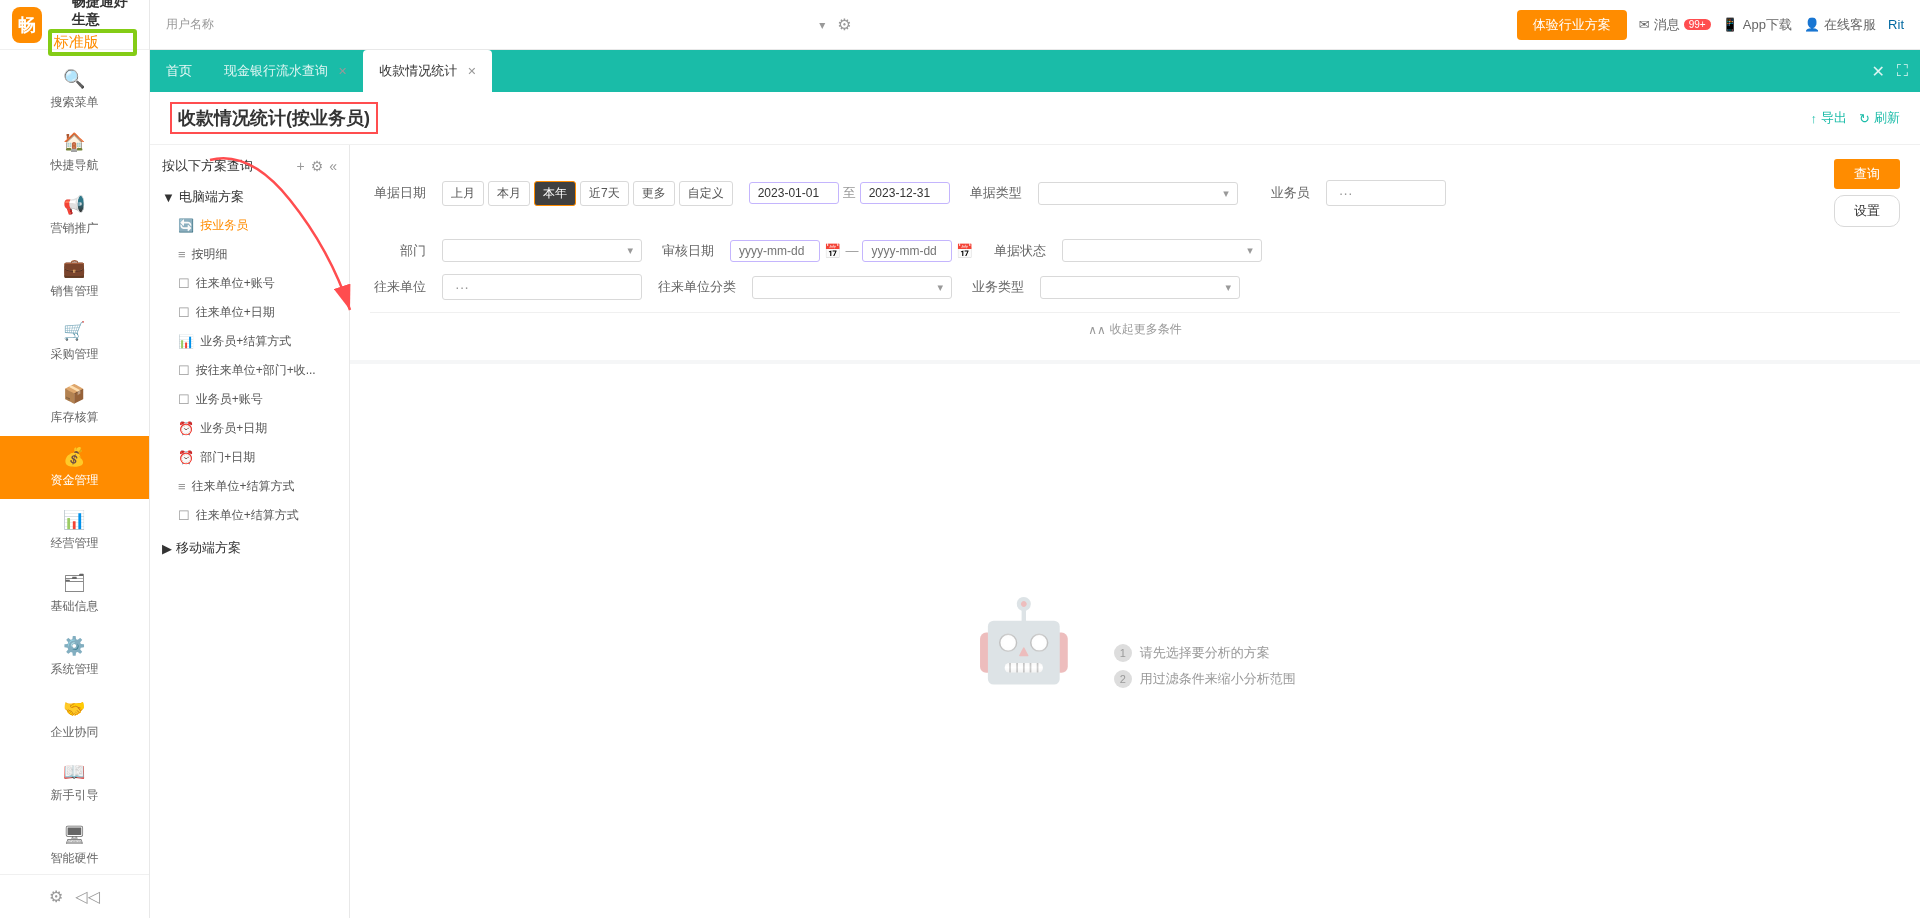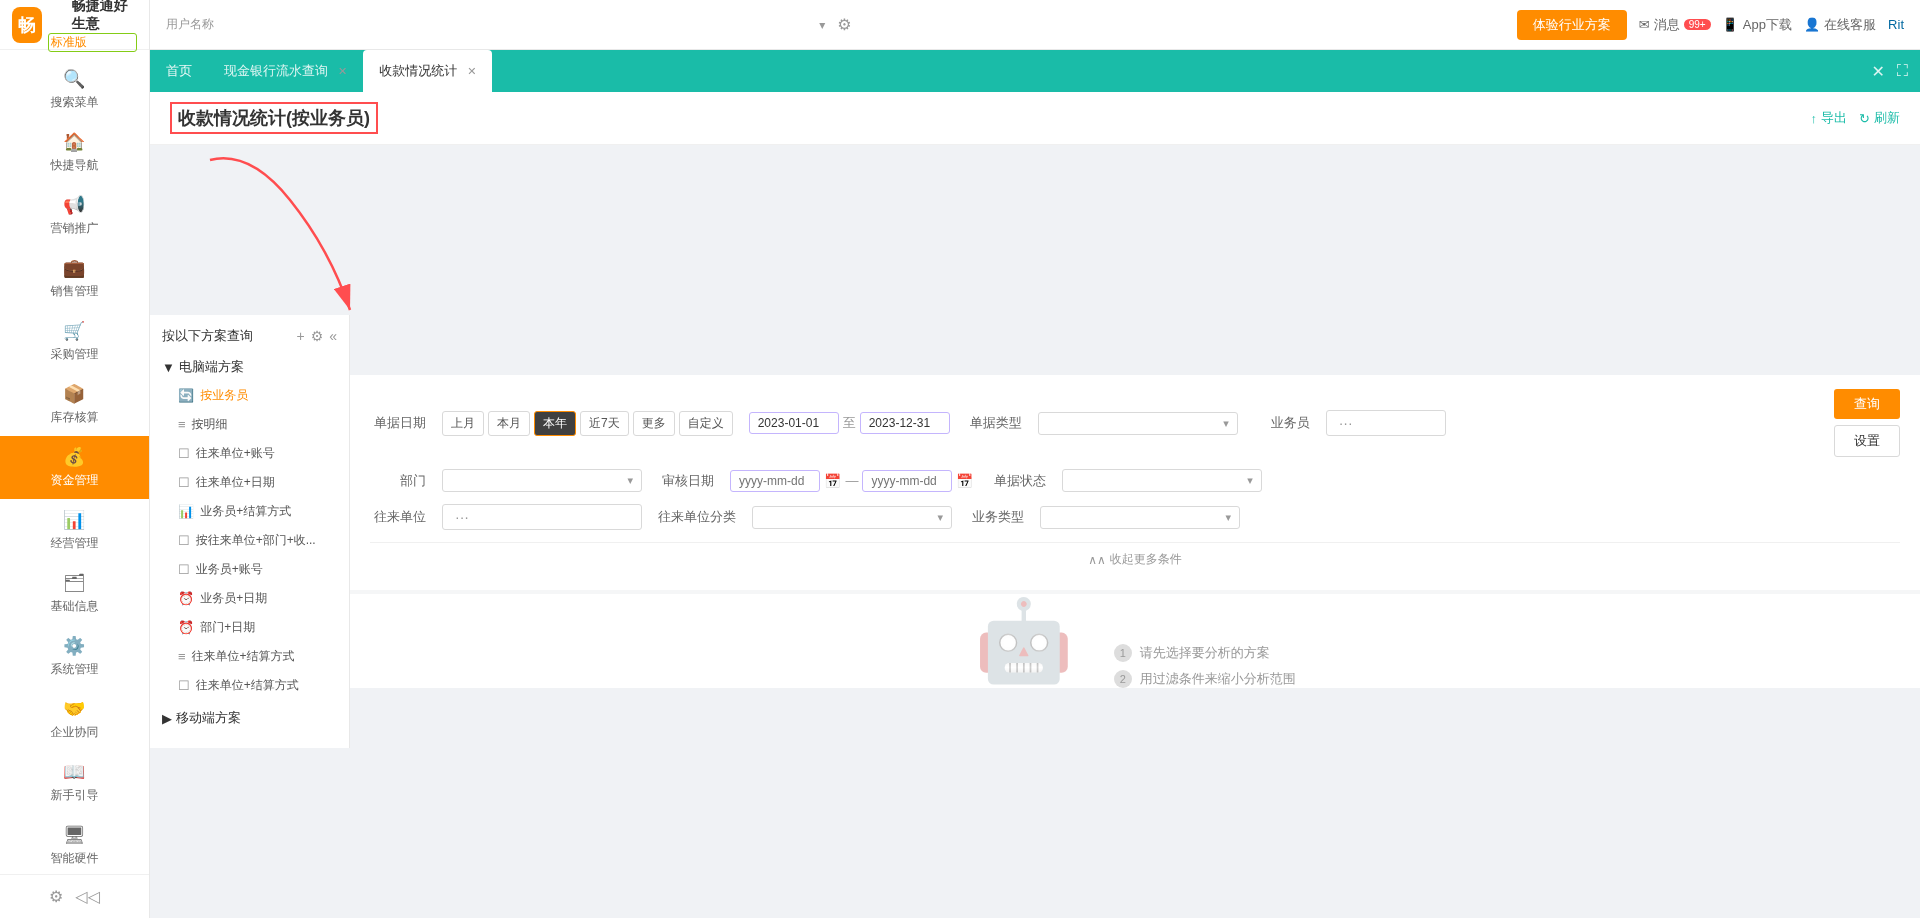--- a/index.html
+++ b/index.html
@@ -2,21 +2,21 @@
 <html><head>
   <meta charset="utf-8">
   <style>
     * { margin: 0; padding: 0; box-sizing: border-box; }
     body { font-family: 'Microsoft YaHei', Arial, sans-serif; font-size: 13px; background: #f0f2f5; width: 1920px; height: 918px; overflow: hidden; display: flex; }
 
     
     .sidebar { width: 150px; background: #fff; height: 100vh; display: flex; flex-direction: column; border-right: 1px solid #e8e8e8; flex-shrink: 0; }
     .sidebar-logo { height: 50px; background: #fff; display: flex; align-items: center; padding: 0 12px; border-bottom: 1px solid #f0f0f0; }
     .logo-icon { width: 36px; height: 36px; background: #ff8c00; border-radius: 8px; display: flex; align-items: center; justify-content: center; color: white; font-size: 18px; font-weight: bold; margin-right: 6px; }
-    .logo-badge { font-size: 12px; color: #ff8c00; border: 1px solid #84cc16; border-radius: 3px; padding: 0 2px; }
+    .logo-badge { font-size: 15px; color: #ff8c00; border: 4px solid #84cc16; border-radius: 3px; padding: 0 2px; }
     .sidebar-nav { flex: 1; overflow-y: auto; padding: 8px 0; }
     .sidebar-item { display: flex; flex-direction: column; align-items: center; padding: 10px 0; cursor: pointer; color: #666; font-size: 12px; gap: 4px; }
     .sidebar-item.active { color: #fff; background: #ff8c00; }
     .sidebar-item .icon { font-size: 18px; }
     .sidebar-footer { padding: 12px 0; border-top: 1px solid #f0f0f0; display: flex; align-items: center; justify-content: center; gap: 12px; }
     .sidebar-footer-btn { color: #999; font-size: 16px; cursor: pointer; }
 
     
     .main { flex: 1; display: flex; flex-direction: column; height: 100vh; overflow: hidden; }
 
@@ -39,21 +39,21 @@
     .tabbar-right { margin-left: auto; display: flex; align-items: center; padding-right: 12px; gap: 12px; }
     .tabbar-right-btn { color: rgba(255,255,255,0.85); font-size: 16px; cursor: pointer; }
 
     
     .page-header { background: #fff; padding: 10px 20px; display: flex; align-items: center; justify-content: space-between; border-bottom: 1px solid #f0f0f0; }
     .page-title { font-size: 18px; font-weight: bold; color: #333; border: 2px solid #ff4d4f; padding: 2px 6px; }
     .page-header-actions { display: flex; align-items: center; gap: 12px; }
     .header-action-btn { display: flex; align-items: center; gap: 4px; color: #1abca8; font-size: 13px; cursor: pointer; }
 
     
-    .content { flex: 1; display: flex; overflow: hidden; align-items: center; }
+    .content { flex: 1; display: flex; overflow: hidden; }
 
     
     .left-panel { width: 200px; background: #fff; border-right: 1px solid #e8e8e8; padding: 12px 0; flex-shrink: 0; }
     .panel-header { display: flex; align-items: center; justify-content: space-between; padding: 0 12px 8px; }
     .panel-header-title { font-size: 13px; color: #333; font-weight: 500; }
     .panel-header-actions { display: flex; align-items: center; gap: 6px; color: #999; font-size: 14px; }
     .panel-header-actions span { cursor: pointer; }
     .tree-group { margin-bottom: 4px; }
     .tree-group-title { display: flex; align-items: center; gap: 4px; padding: 5px 12px; color: #333; font-size: 13px; cursor: pointer; }
     .tree-item { display: flex; align-items: center; gap: 6px; padding: 6px 12px 6px 28px; color: #555; font-size: 12px; cursor: pointer; }
@@ -75,21 +75,21 @@
     .date-range { display: flex; align-items: center; gap: 4px; }
     .date-input { border: 1px solid #c4b5fd; border-radius: 3px; padding: 3px 8px; font-size: 12px; color: #333; width: 90px; }
     .date-sep { color: #999; }
     .filter-select { border: 1px solid #d9d9d9; border-radius: 3px; padding: 4px 8px; font-size: 12px; color: #333; background: #fff; min-width: 120px; display: flex; align-items: center; justify-content: space-between; cursor: pointer; }
     .filter-select-wide { min-width: 200px; }
     .filter-select .chevron { color: #999; font-size: 11px; }
     .filter-dots { color: #999; cursor: pointer; font-size: 14px; }
     .filter-dash { color: #999; }
     .filter-date-icon { color: #999; font-size: 14px; cursor: pointer; }
     .action-btn-primary { background: #ff8c00; color: #fff; border: none; border-radius: 3px; padding: 6px 20px; font-size: 13px; cursor: pointer; }
-    .action-btn-default { background: #fff; color: #333; border: 1px solid #d9d9d9; border-radius: 3px; padding: 6px 7px; font-size: 13px; cursor: pointer; }
+    .action-btn-default { background: #fff; color: #333; border: 1px solid #d9d9d9; border-radius: 10px; padding: 6px 7px; font-size: 13px; cursor: pointer; }
     .filter-actions { display: flex; flex-direction: column; gap: 6px; margin-left: auto; }
 
     
     .collapse-row { display: flex; align-items: center; justify-content: center; background: #fff; padding: 8px; border-top: 1px solid #f0f0f0; }
     .collapse-btn { display: flex; align-items: center; gap: 4px; color: #999; font-size: 12px; cursor: pointer; }
 
     
     .empty-area { flex: 1; background: #fff; margin-top: 2px; display: flex; flex-direction: column; align-items: center; justify-content: center; gap: 16px; }
     .empty-robot { font-size: 80px; opacity: 0.3; }
     .empty-tips { display: flex; flex-direction: column; gap: 8px; }

